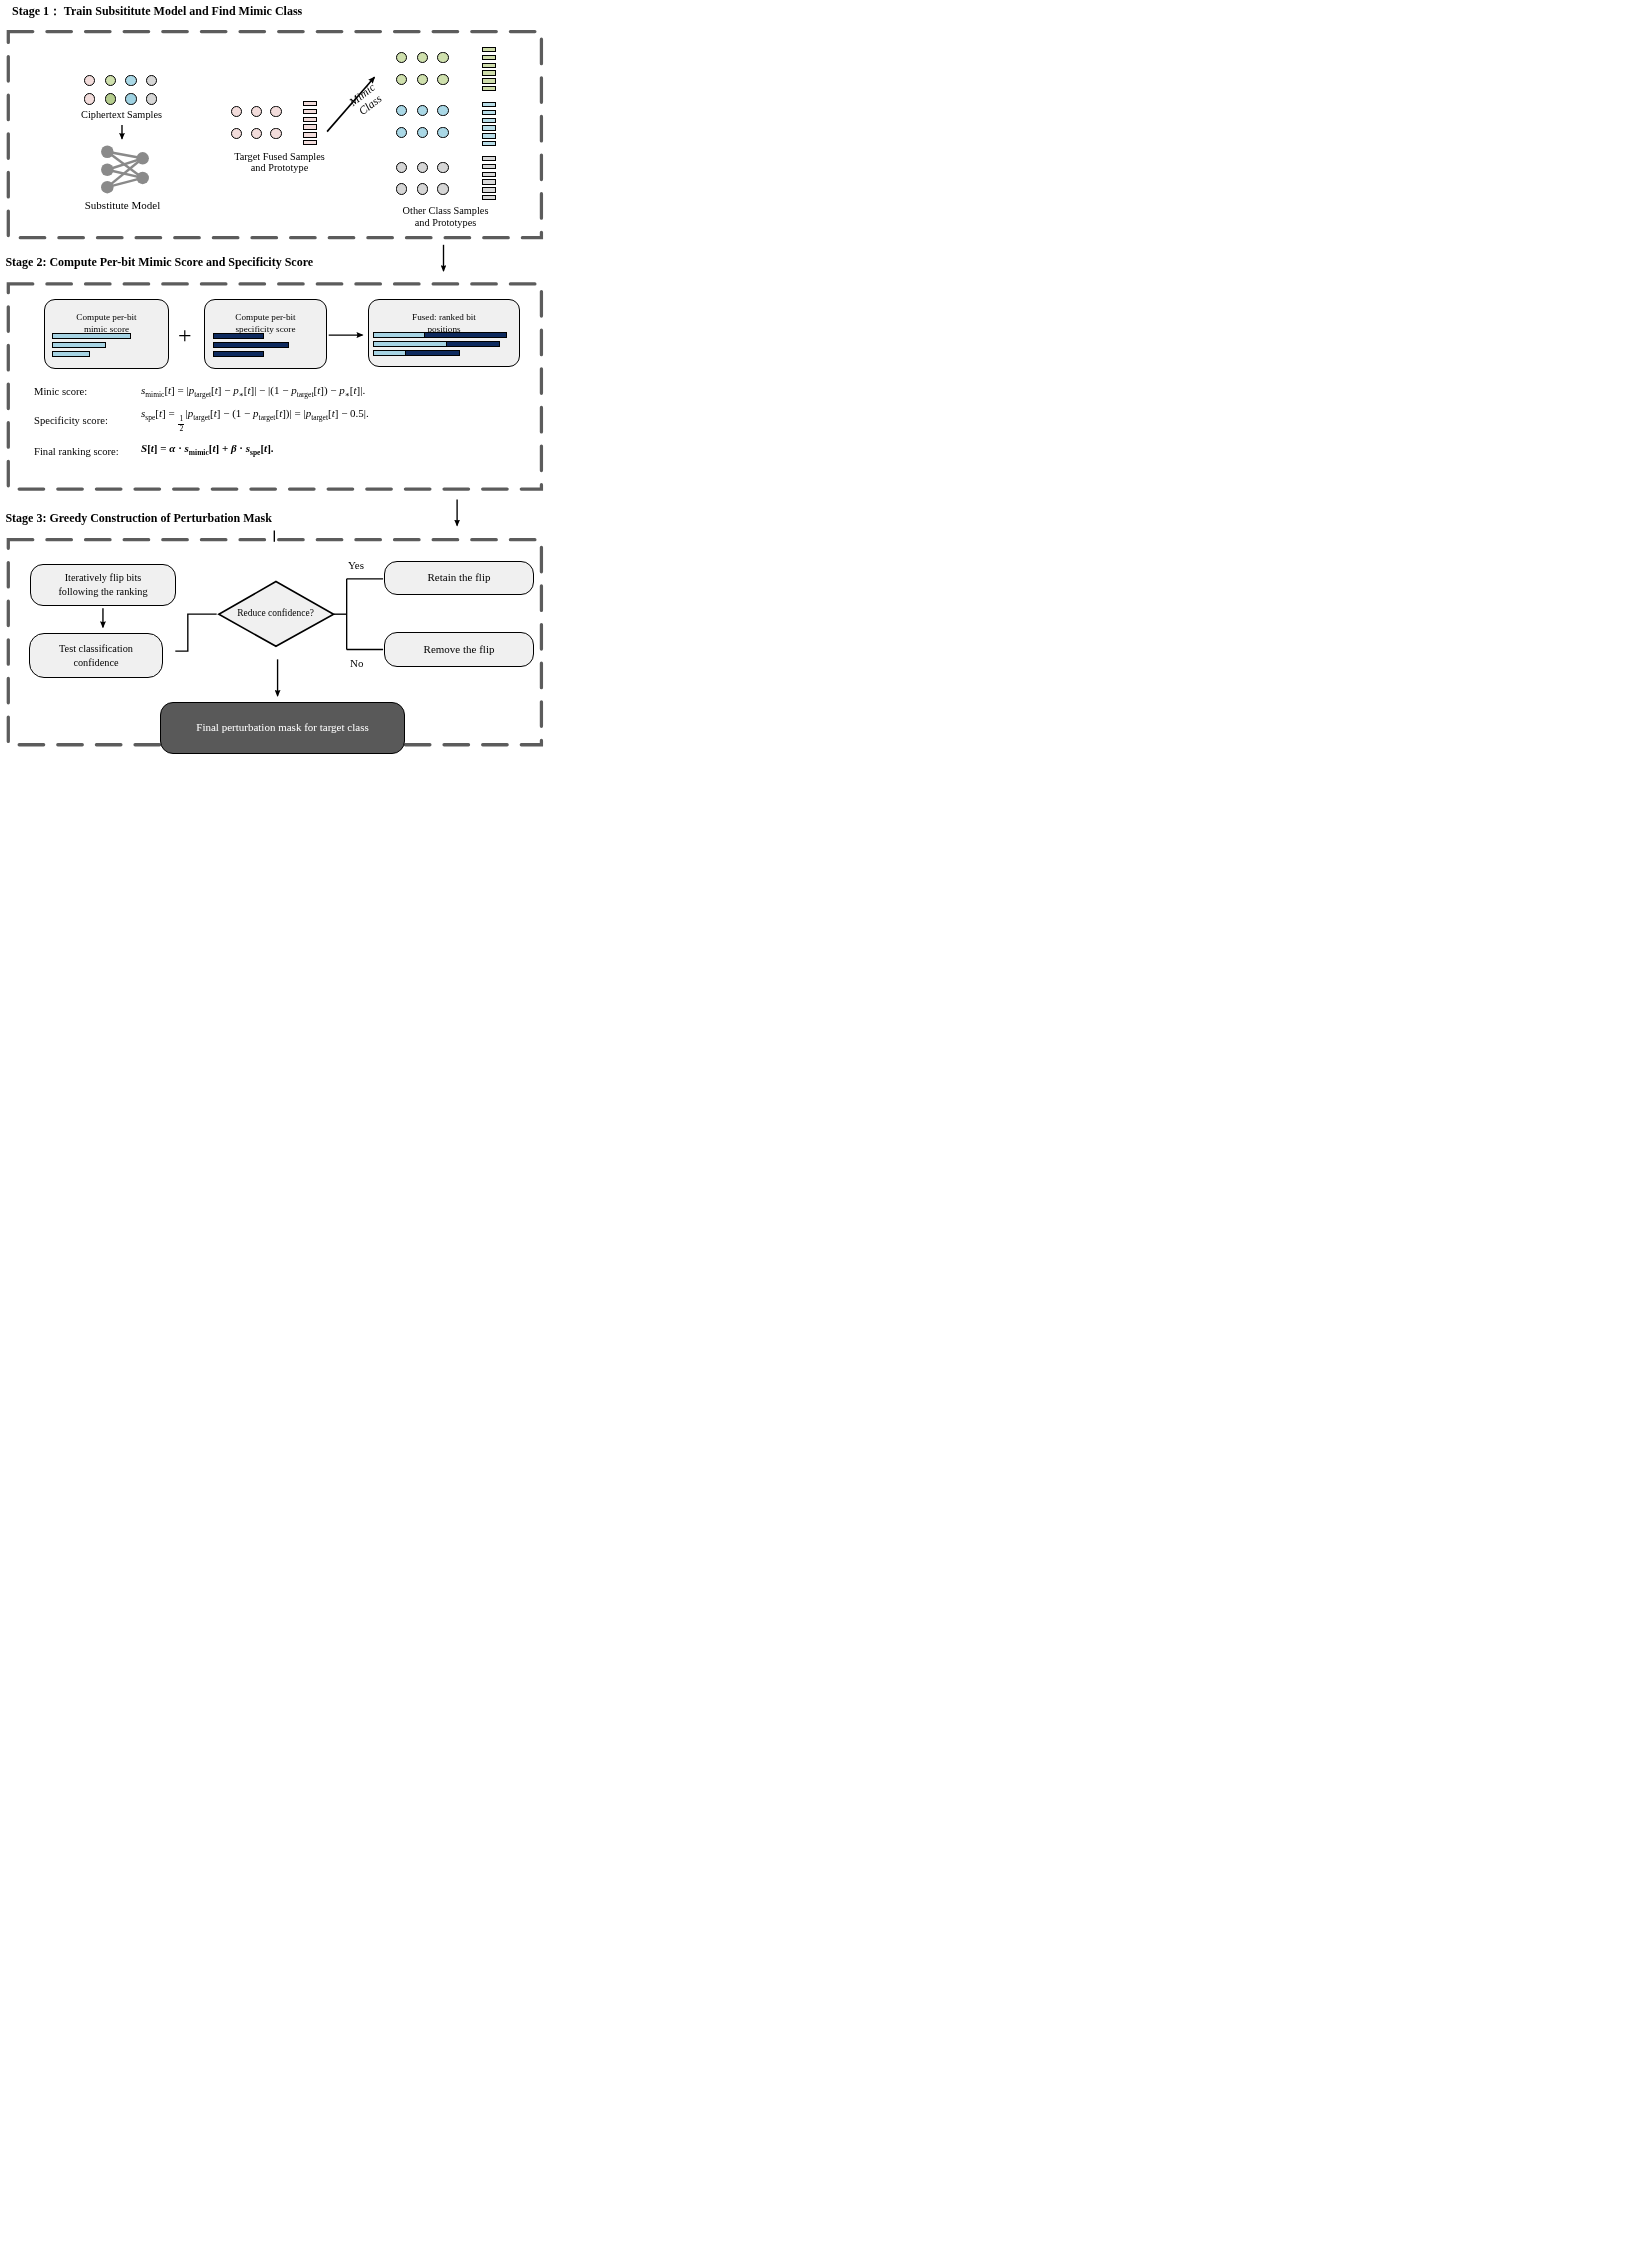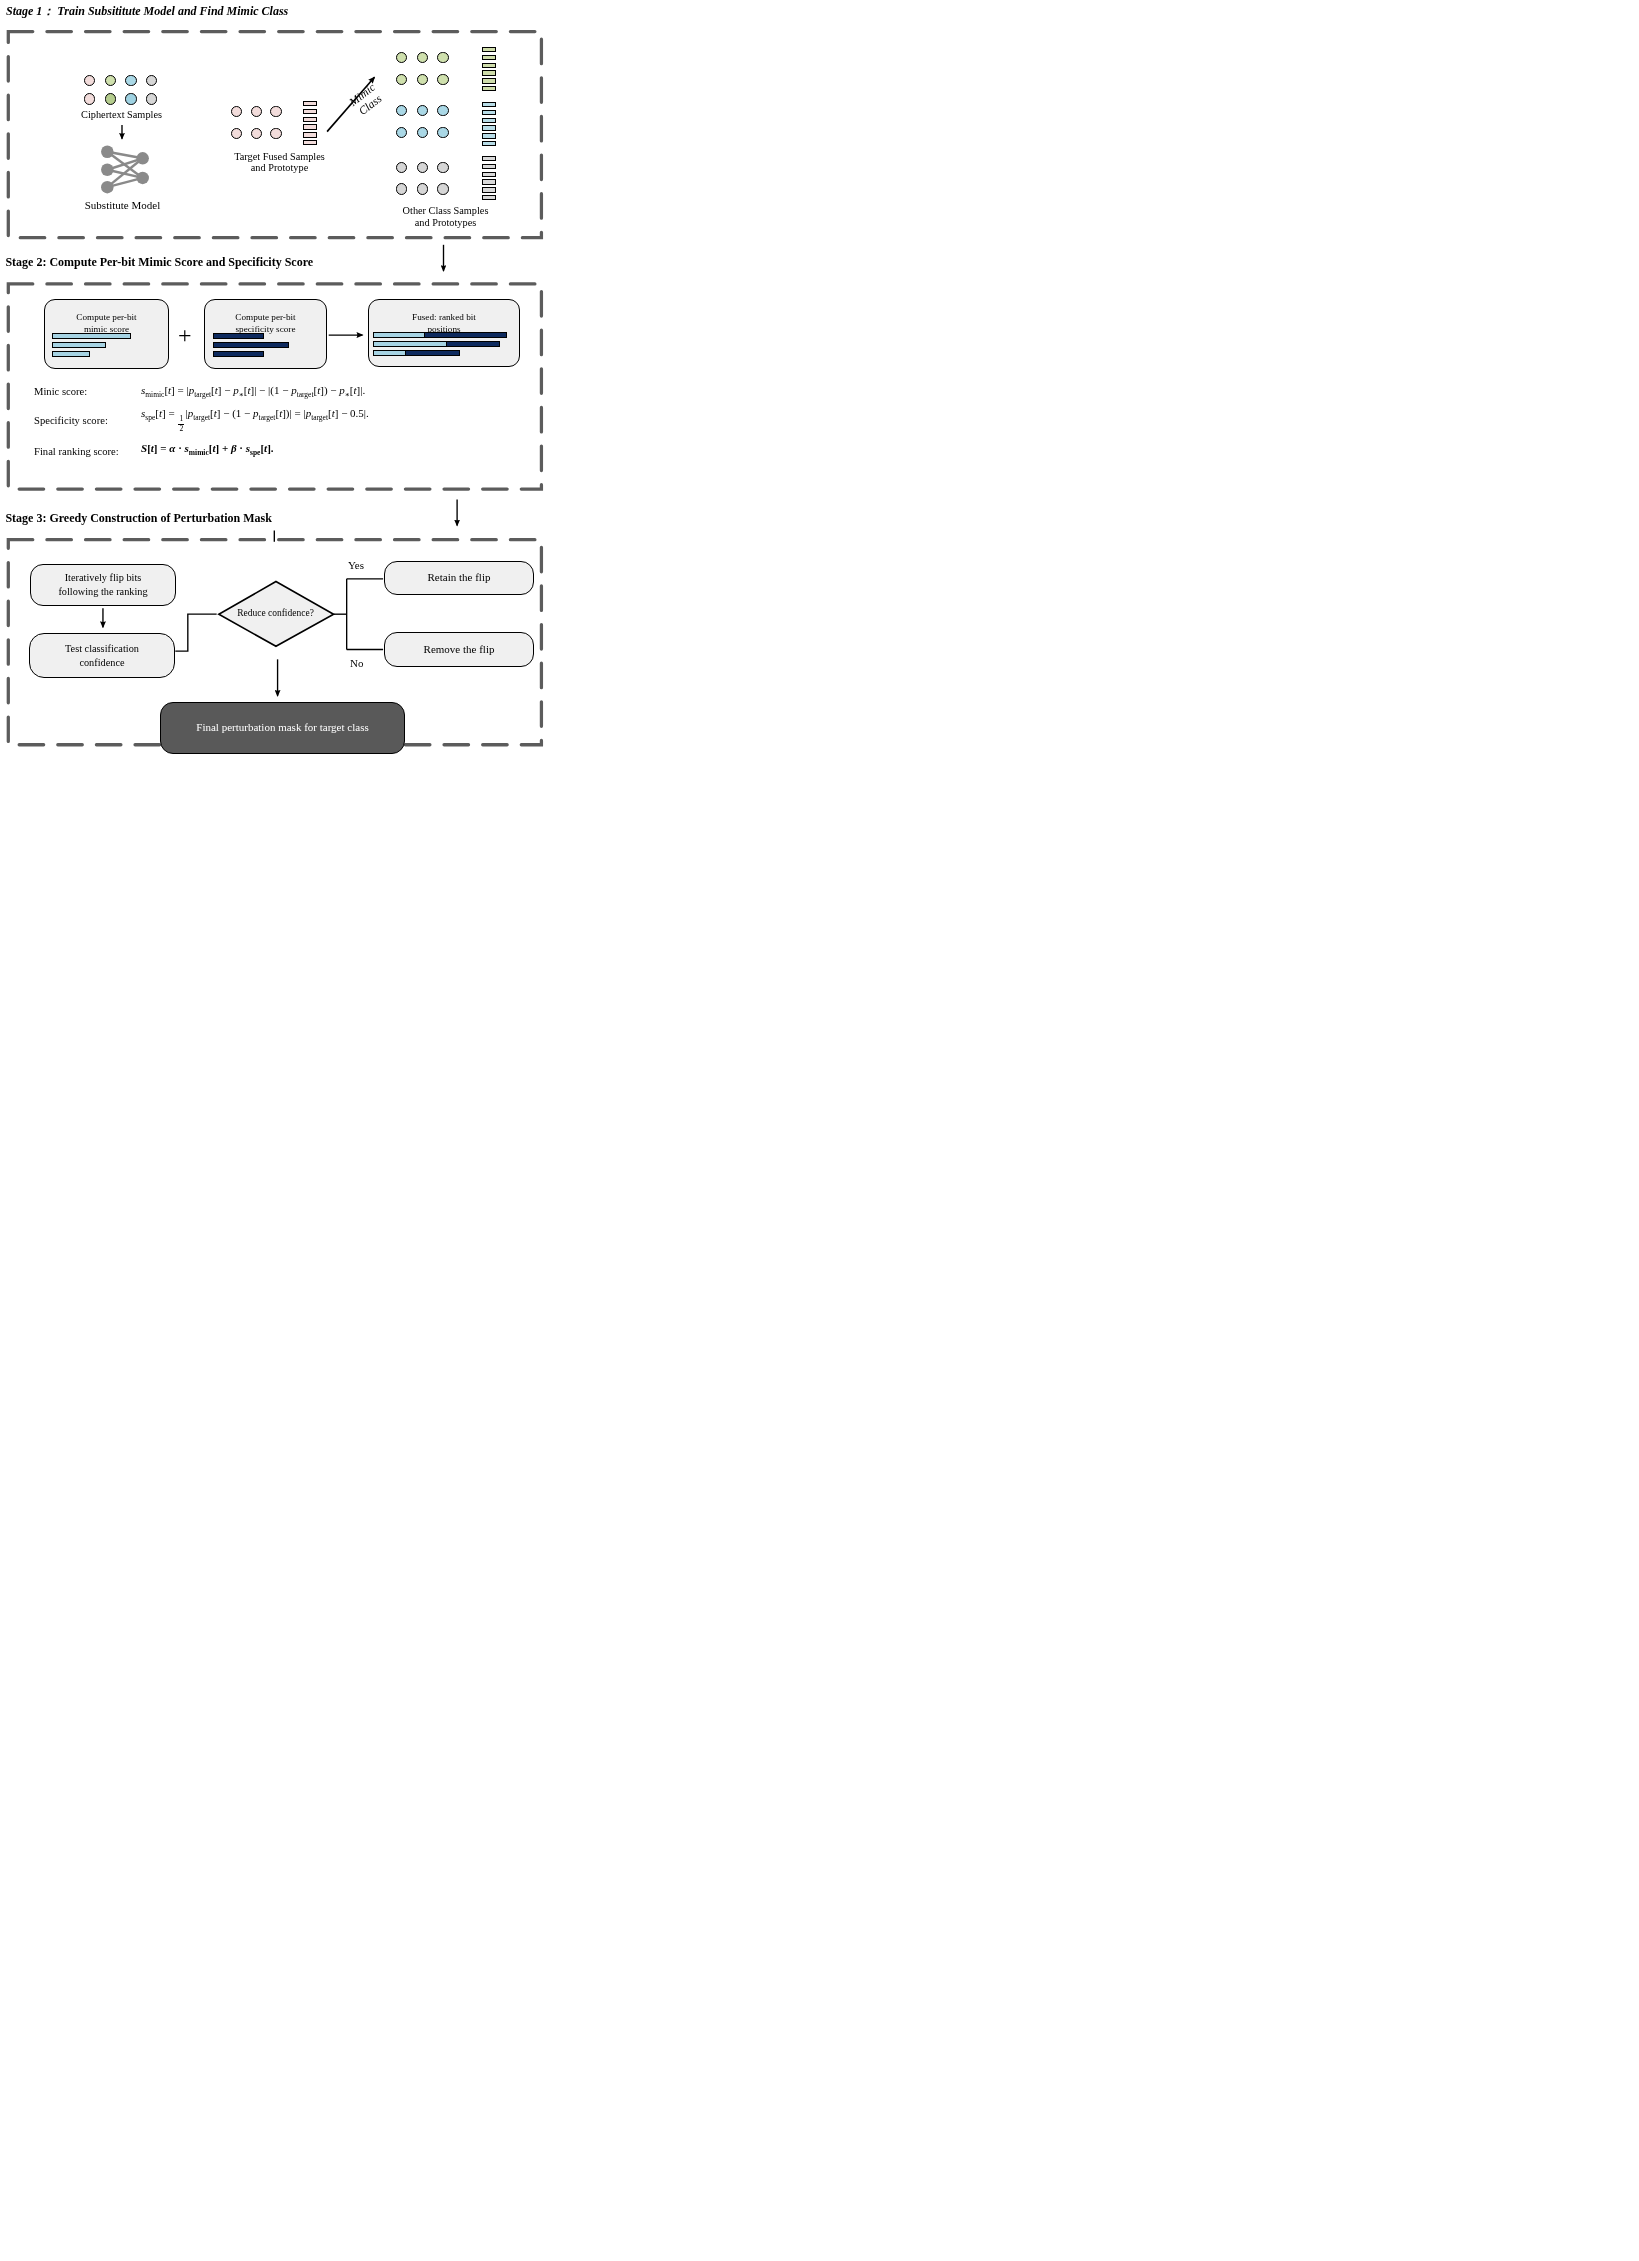--- a/index.html
+++ b/index.html
@@ -99,21 +99,21 @@
     <line x1="189" y1="1118" x2="189" y2="1153" stroke="#000" stroke-width="2.5" marker-end="url(#ah)"></line>
     <polyline points="322,1197 345,1197 345,1129 398,1129" fill="none" stroke="#000" stroke-width="2.5"></polyline>
     <polygon points="507,1069 613,1129 507,1188 402,1129" fill="#f0f0f0" stroke="#000" stroke-width="3"></polygon>
     <line x1="613" y1="1129" x2="637" y2="1129" stroke="#000" stroke-width="2.5"></line>
     <line x1="637" y1="1064" x2="637" y2="1194" stroke="#000" stroke-width="2.5"></line>
     <line x1="637" y1="1064" x2="704" y2="1064" stroke="#000" stroke-width="2.5"></line>
     <line x1="637" y1="1194" x2="704" y2="1194" stroke="#000" stroke-width="2.5"></line>
     <line x1="510" y1="1212" x2="510" y2="1279" stroke="#000" stroke-width="2.5" marker-end="url(#ah)"></line>
   </svg>
 
-  <div class="stage-title" style="left:6px;top:3.3px;font-style:italic;">Stage 1：  Train Subsititute Model  and Find Mimic Class</div>
+  <div class="stage-title" style="left:12px;top:3.3px;">Stage 1：  Train Subsititute Model  and Find Mimic Class</div>
 
   <div class="dotgrid" style="left:84px;top:75px;">
     <div class="dotrow">
       <div class="dot c-pink"></div>
       <div class="dot c-greenl"></div>
       <div class="dot c-blue"></div>
       <div class="dot c-gray"></div>
     </div>
     <div class="dotrow">
       <div class="dot c-pink"></div>
@@ -281,21 +281,21 @@
     <div class="f-math"><b><i>S</i>[<i>t</i>] = <i>α</i> · <i>s</i><sub>mimic</sub>[<i>t</i>] + <i>β</i> · <i>s</i><sub>spe</sub>[<i>t</i>].</b></div>
   </div>
 
   <div class="stage-title" style="left:5.4px;top:511px;">Stage 3: Greedy Construction of Perturbation Mask</div>
 
   <div class="flowbox" style="left:30px;top:564px;width:146px;height:42px;">
     <div>Iteratively flip bits</div>
     <div>following the ranking</div>
   </div>
 
-  <div class="flowbox" style="left:29px;top:633px;width:146px;height:45px;border-radius:15px;">
+  <div class="flowbox" style="left:29px;top:633px;width:134px;height:45px;border-radius:15px;">
     <div>Test classification</div>
     <div>confidence</div>
   </div>
 
   <div class="diamond-lbl">Reduce confidence?</div>
 
   <div class="branch-lbl" style="left:348px;top:559px;">Yes</div>
   <div class="branch-lbl" style="left:350px;top:657px;">No</div>
 
   <div class="flowbox big" style="left:384px;top:561px;width:150px;height:34px;">

